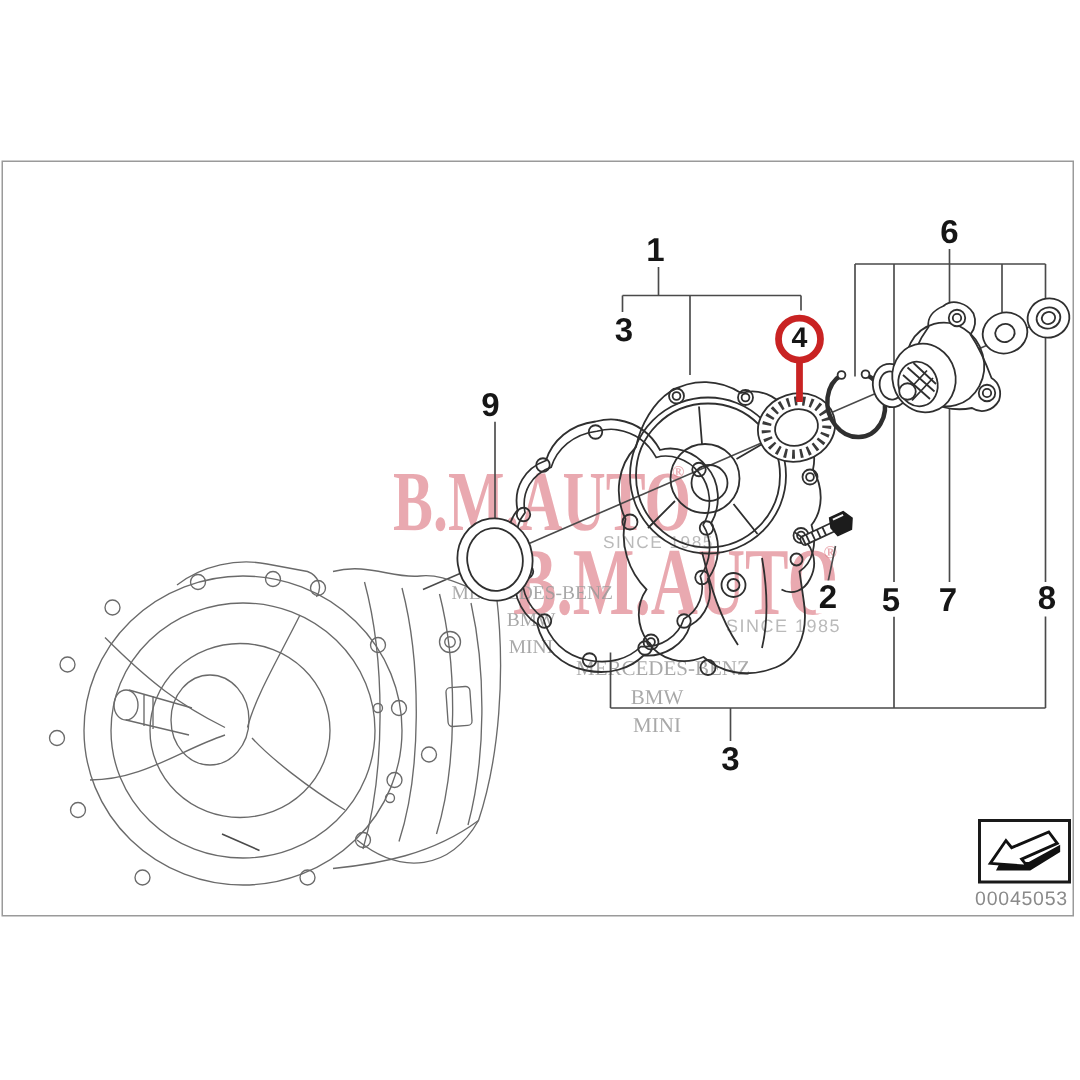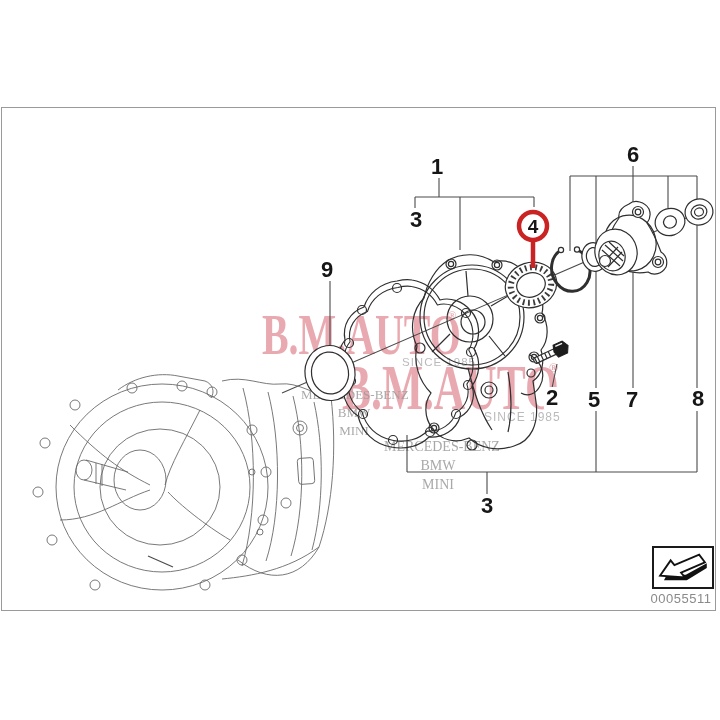--- a/index.html
+++ b/index.html
@@ -247,15 +247,15 @@
   <div class="co" style="left:632px;top:400px;">7</div>
   <div class="co" style="left:698px;top:399px;">8</div>
   <div class="co" style="left:487px;top:506px;">3</div>
 
   <div id="iconbox">
     <svg viewBox="0 0 60 41" width="58" height="39">
       <path d="M10,34 L34,34 L55,21 L55,16 L33,28 L13,28 Z" fill="#111"></path>
       <path d="M6,29 L17,13 L21,18 L47,7 L53,15 L28,26 L32,31 Z" fill="#fff" stroke="#111" stroke-width="2" stroke-linejoin="miter"></path>
     </svg>
   </div>
-  <div id="partnum">00055511</div>
+  <div id="partnum">00045053</div>
 
 </div>
 
 </body></html>

